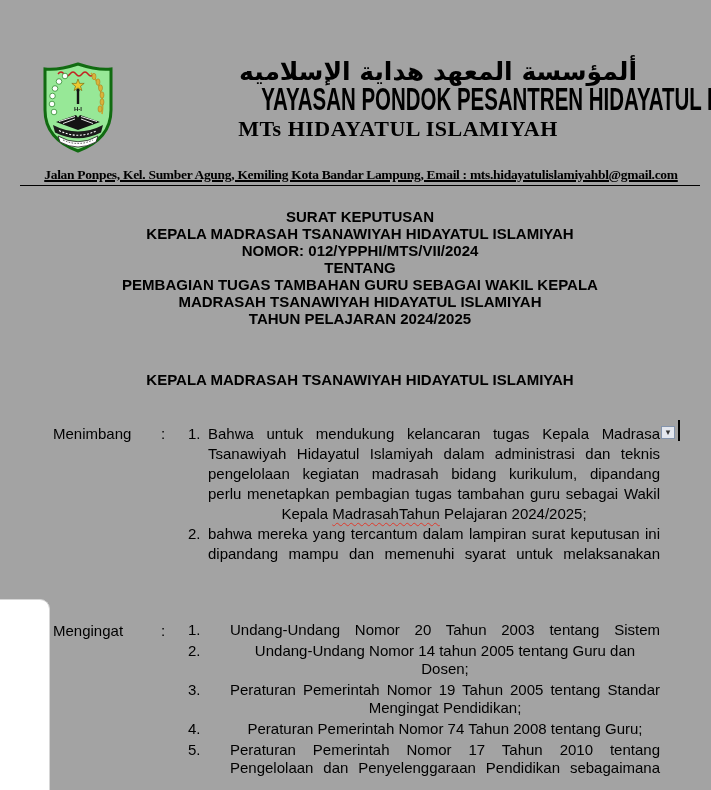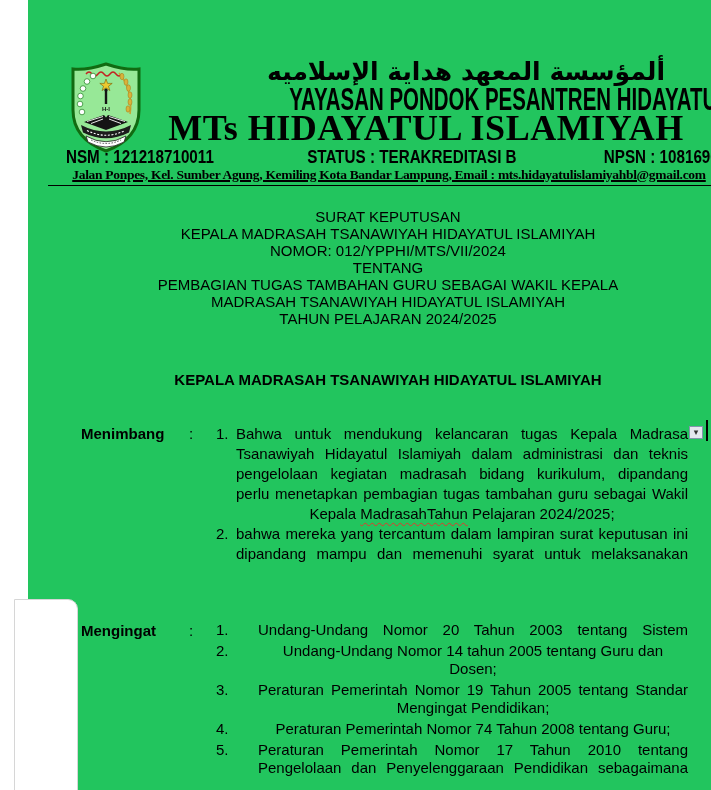--- a/index.html
+++ b/index.html
@@ -1,52 +1,52 @@
 <!DOCTYPE html>
 <html><head>
 <meta charset="utf-8">
 <style>
   html,body{margin:0;padding:0;background:#fff;}
   body{width:711px;height:790px;overflow:hidden;position:relative;
        font-family:"Liberation Sans","DejaVu Sans",sans-serif;color:#000;}
-  .page{position:absolute;inset:0;background:#22c55e;margin-left:28px;}
+  .page{position:absolute;inset:0;background:#a3a3a3;}
 
   
   .letterhead{position:absolute;top:0;left:0;width:711px;height:188px;}
   .logo{position:absolute;left:38px;top:60px;width:80px;height:95px;}
   .head-text{position:absolute;left:118px;top:56px;width:560px;text-align:center;}
   .arabic{font-family:"DejaVu Sans",sans-serif;font-weight:bold;font-size:25px;
           line-height:31px;padding-left:80px;direction:rtl;white-space:nowrap;}
   .yayasan-wrap{line-height:25px;height:25px;}
   .yayasan{display:inline-block;font-weight:bold;font-size:31px;line-height:25px;
            white-space:nowrap;transform:scaleX(0.66);transform-origin:center;}
   .mts{font-family:"Liberation Serif","DejaVu Serif",serif;font-weight:bold;
-       font-size:36px;line-height:33px;letter-spacing:.5px;white-space:nowrap;}
+       font-size:22px;line-height:33px;letter-spacing:.5px;white-space:nowrap;}
   .idrow{position:absolute;top:147px;left:38px;right:12px;display:flex;
          justify-content:space-between;font-weight:bold;font-size:19px;line-height:19px;}
   .idrow .cell{white-space:nowrap;transform:scaleX(0.8);}
   .idrow .c-left{transform-origin:left center;}
   .idrow .c-mid{transform-origin:center;}
   .idrow .c-right{transform-origin:right center;}
   .addr{position:absolute;top:167px;left:22px;right:11px;text-align:center;
         font-family:"Liberation Serif","DejaVu Serif",serif;font-weight:bold;
         font-size:13.5px;letter-spacing:-.3px;white-space:nowrap;
         text-decoration:underline;text-decoration-thickness:2px;}
   .head-rule{position:absolute;top:185px;left:20px;right:11px;border-top:1.6px solid #000;}
 
   
   .title-block{position:absolute;top:208px;left:53px;width:614px;text-align:center;}
-  .tline{font-weight:normal;font-size:15px;line-height:17px;}
+  .tline{font-weight:bold;font-size:15px;line-height:17px;}
   .subject{position:absolute;top:371px;left:53px;width:614px;text-align:center;
            font-weight:bold;font-size:15px;line-height:17px;}
 
   .sec{position:absolute;left:53px;width:607px;font-size:15px;}
   .sec-menimbang{top:424px;}
   .sec-mengingat{top:621px;}
-  .sec .lbl{position:absolute;left:0;top:0;line-height:20px;font-weight:bold;}
+  .sec .lbl{position:absolute;left:0;top:0;line-height:20px;}
   .sec .colon{position:absolute;left:108px;top:0;line-height:20px;}
   .items{margin-left:135px;}
   .item{display:flex;}
   .sec-menimbang .item{line-height:20px;}
   .sec-mengingat .item{line-height:18px;margin-bottom:3px;}
   .sec-menimbang .num{width:20px;flex:none;}
   .sec-mengingat .num{width:42px;flex:none;}
   .txt{flex:1;min-width:0;}
   .jline{text-align:justify;text-align-last:justify;}
   .lline{text-align:center;}
@@ -107,25 +107,20 @@
         <path d="M25,80 Q40,87 55,80" stroke="#333" stroke-width="0.8" stroke-dasharray="1.6,1.4" fill="none"></path>
       </g>
     </svg>
 
     <div class="head-text">
       <div class="arabic">ألمؤسسة المعهد هداية الإسلاميه</div>
       <div class="yayasan-wrap"><span class="yayasan">YAYASAN PONDOK PESANTREN HIDAYATUL ISLAMIYAH</span></div>
       <div class="mts">MTs HIDAYATUL ISLAMIYAH</div>
     </div>
 
-    <div class="idrow">
-      <span class="cell c-left">NSM : 121218710011</span>
-      <span class="cell c-mid">STATUS : TERAKREDITASI B</span>
-      <span class="cell c-right">NPSN : 10816961</span>
-    </div>
     <div class="addr">Jalan Ponpes, Kel. Sumber Agung, Kemiling Kota Bandar Lampung, Email : mts.hidayatulislamiyahbl@gmail.com</div>
     <div class="head-rule"></div>
   </header>
 
   <div class="title-block" id="title-block">
       <div class="tline">SURAT KEPUTUSAN</div>
       <div class="tline">KEPALA MADRASAH TSANAWIYAH HIDAYATUL ISLAMIYAH</div>
       <div class="tline">NOMOR: 012/YPPHI/MTS/VII/2024</div>
       <div class="tline">TENTANG</div>
       <div class="tline">PEMBAGIAN TUGAS TAMBAHAN GURU SEBAGAI WAKIL KEPALA</div>

